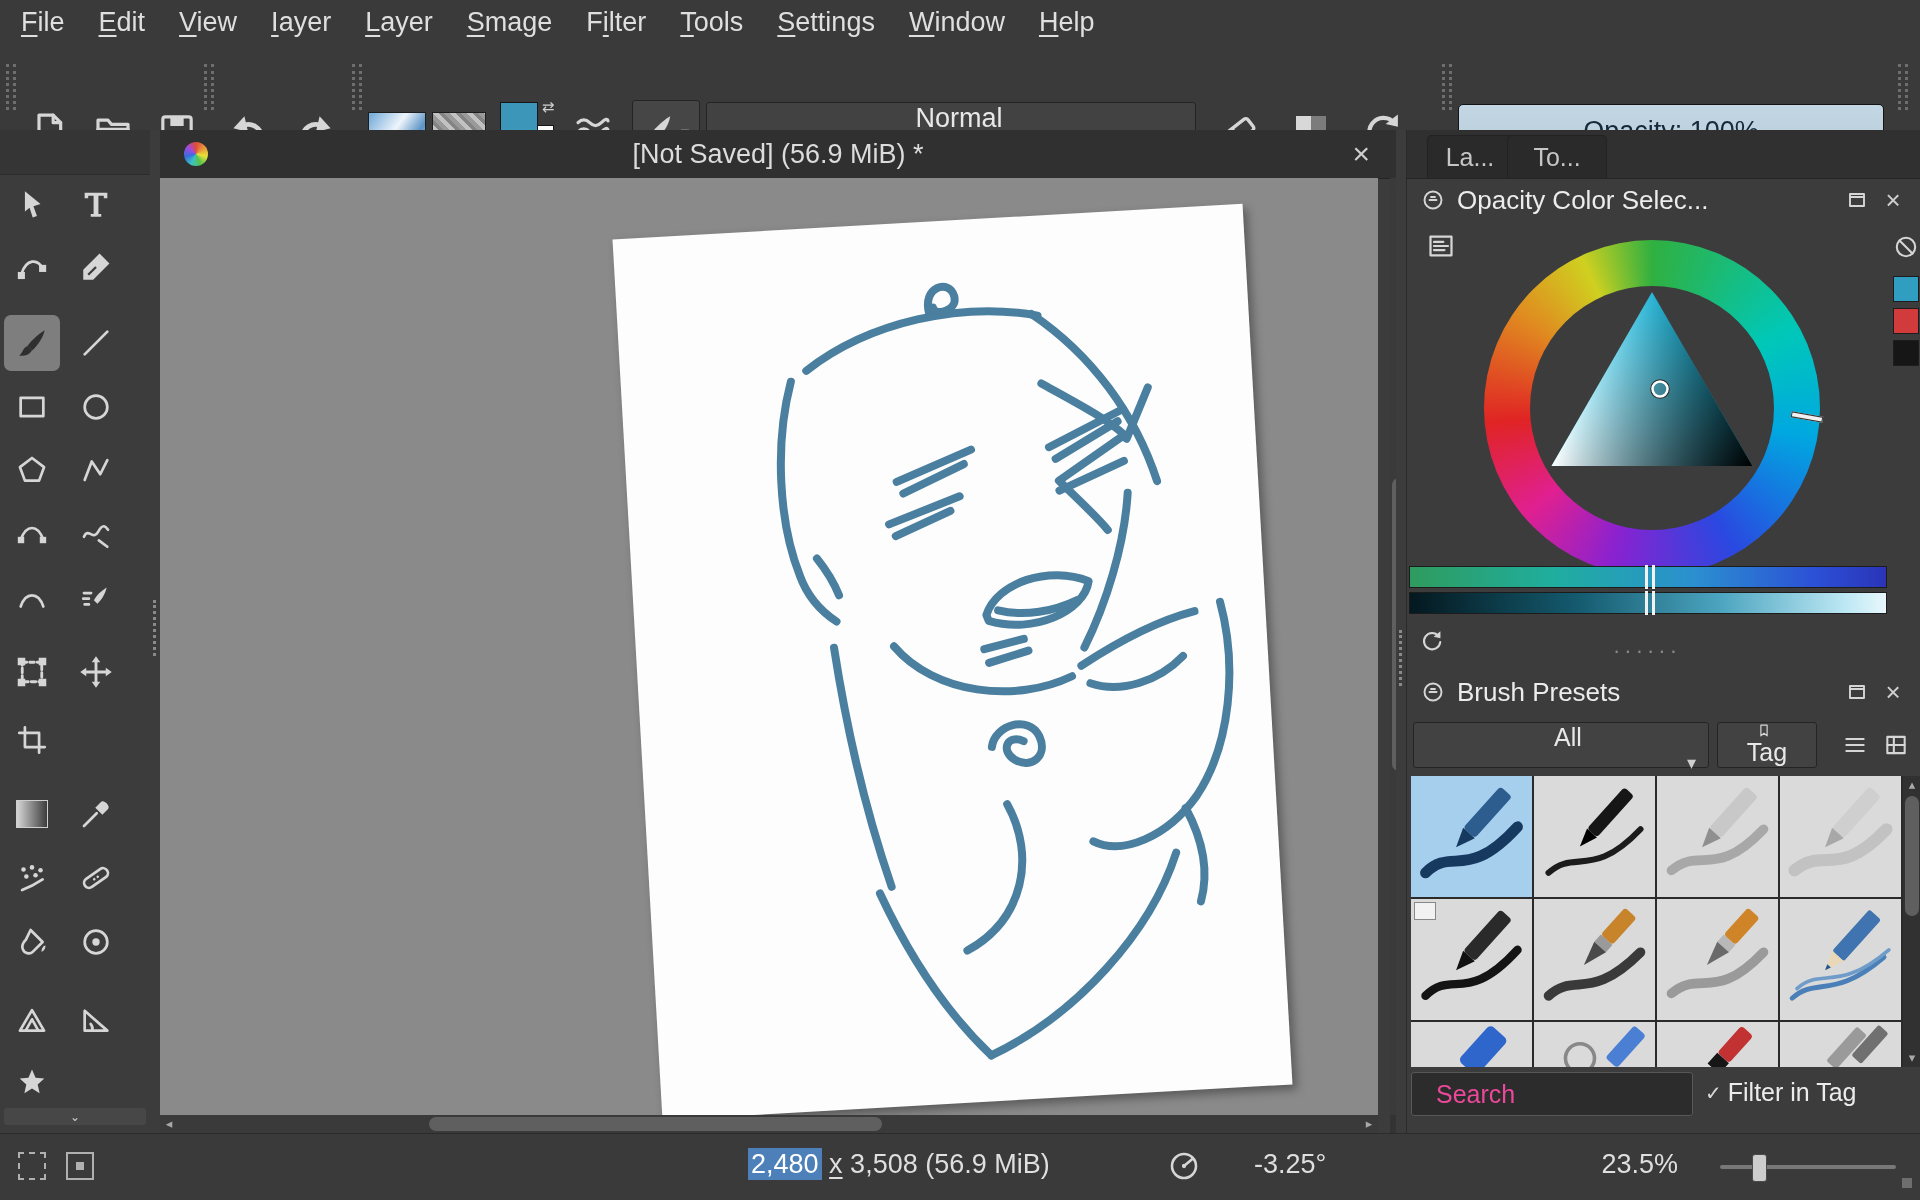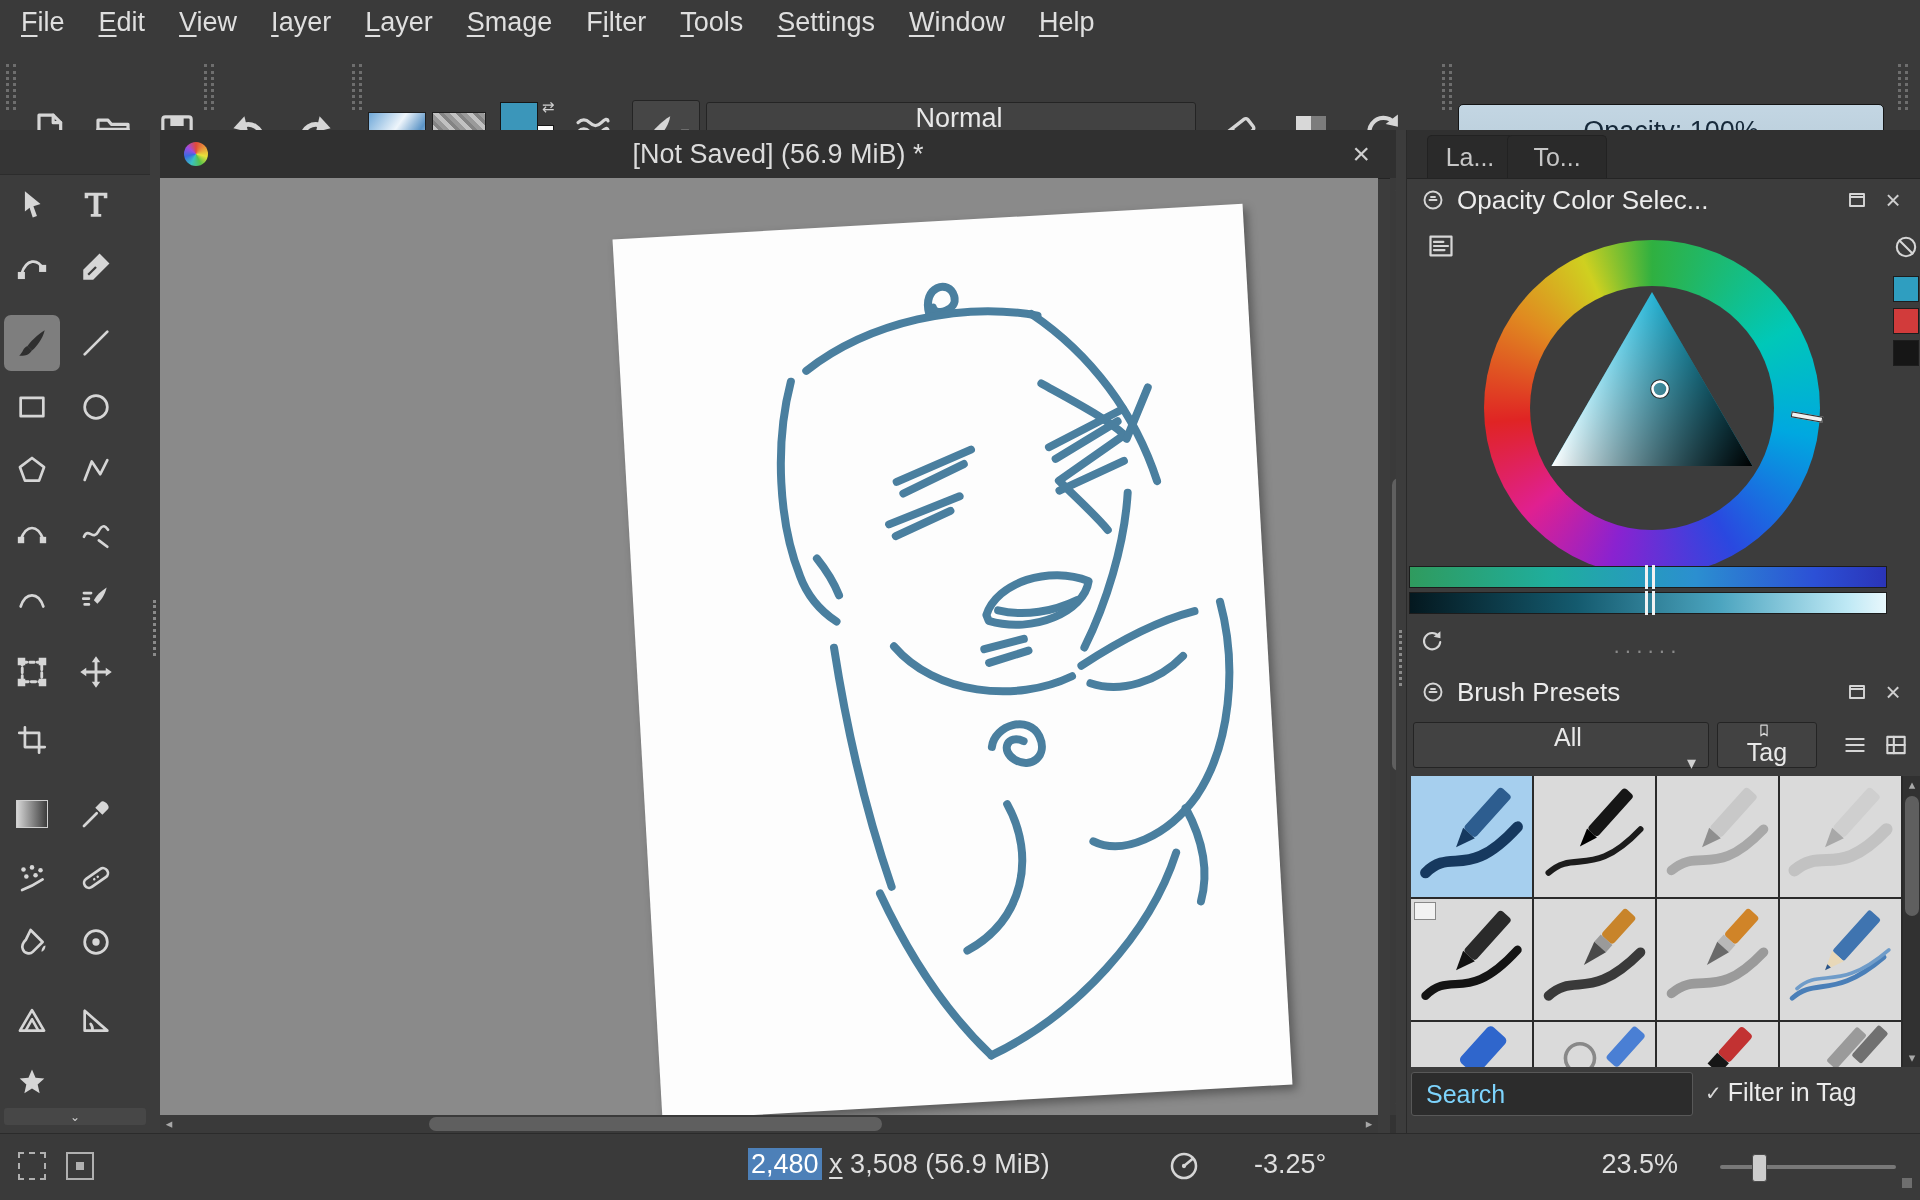--- a/index.html
+++ b/index.html
@@ -655,21 +655,21 @@
             </g>
           </svg>
       </div>
     </div>
     <div id="brush-scroll">
       <div class="sarrow" style="top:0;">▴</div>
       <div class="thumb" style="left:2px;top:20px;width:14px;height:120px;"></div>
       <div class="sarrow" style="bottom:0;">▾</div>
     </div>
 
-    <div class="input" style="position:absolute;left:4px;top:942px;width:282px;height:44px;padding-left:14px;color:#7dd3fc;">
+    <div class="input" style="position:absolute;left:4px;top:942px;width:282px;height:44px;padding-left:24px;color:#ec4899;">
       <span>Search</span>
     </div>
     <div class="abs" style="left:298px;top:948px;display:flex;align-items:center;font-size:25px;color:#ececec;">
       <span style="font-size:20px;margin-right:6px;color:#d8d8d8;">✓</span>
       <span>Filter in Tag</span>
     </div>
   </div>
 
   <div id="statusbar">
     <div class="abs" style="left:18px;top:18px;width:28px;height:28px;border:2px dashed #b0b0b0;box-sizing:border-box;"></div>

